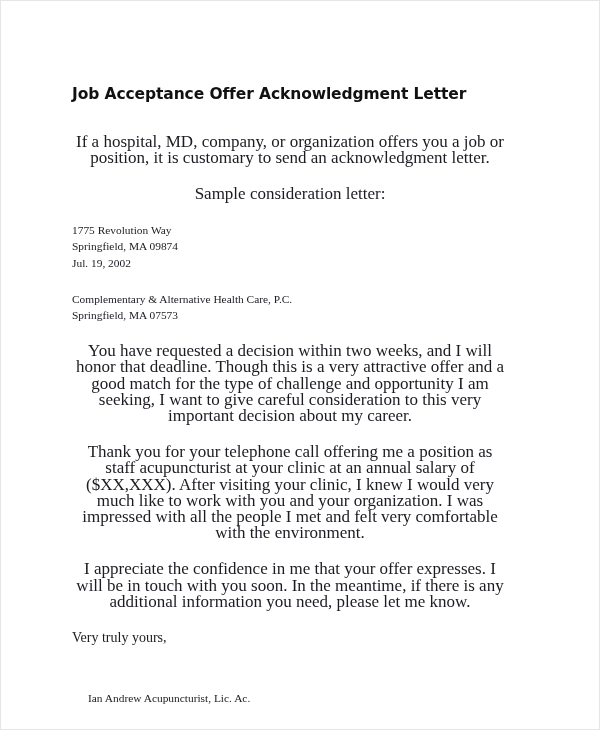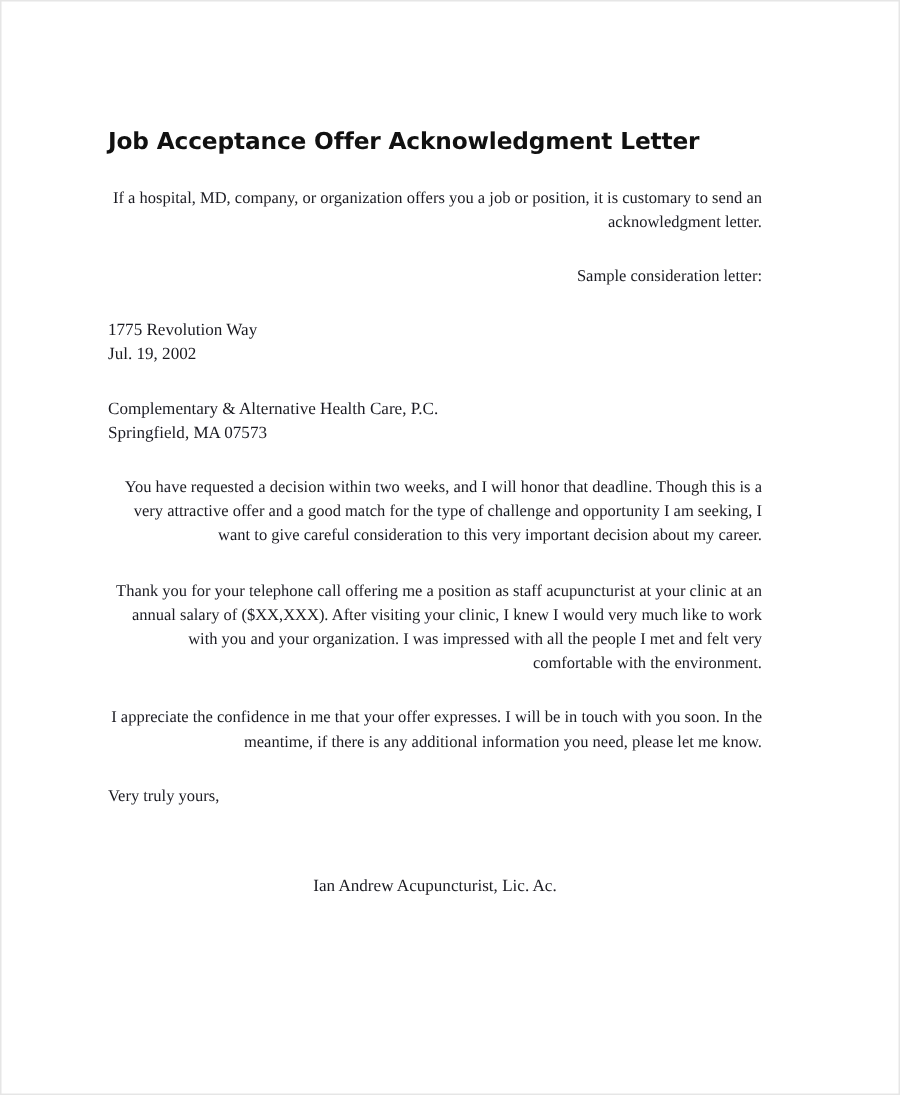--- a/index.html
+++ b/index.html
@@ -25,77 +25,77 @@
     top: 84px;
     width: 436px;
   }
 
   .doc-title {
     font-family: "DejaVu Sans", "Liberation Sans", sans-serif;
     font-weight: bold;
     font-size: 15.5px;
     letter-spacing: -0.1px;
     color: #111111;
-    margin: 0 0 20px 0;
+    margin: 0 0 30px 0;
     line-height: 1.2;
   }
 
   .para {
     font-family: "Liberation Serif", "DejaVu Serif", serif;
-    font-size: 11px;
+    font-size: 17px;
     line-height: 16.2px;
     color: #1b1b22;
     margin: 0 0 20px 0;
-    text-align: right;
+    text-align: center;
   }
 
   .block {
     font-family: "Liberation Serif", "DejaVu Serif", serif;
     font-size: 11.4px;
     line-height: 16.2px;
     color: #1b1b22;
     margin: 0 0 20px 0;
   }
 
   .block .line {
     display: block;
     white-space: pre;
   }
 
   .closing {
     font-family: "Liberation Serif", "DejaVu Serif", serif;
-    font-size: 11px;
+    font-size: 14px;
     line-height: 16.2px;
     color: #1b1b22;
     margin: 0 0 44px 0;
   }
 
   .signature-name {
     font-family: "Liberation Serif", "DejaVu Serif", serif;
     font-size: 11.4px;
     line-height: 16.2px;
     color: #1b1b22;
     margin: 16px;
-    text-align: center;
   }
 </style>
 </head>
 <body>
 
 <div class="page">
   <div class="letter-body">
 
     <h1 class="doc-title">Job Acceptance Offer Acknowledgment Letter</h1>
 
     <p class="para">If a hospital, MD, company, or organization offers you a job or position, it is customary to send an acknowledgment letter.</p>
 
     <p class="para">Sample consideration letter:</p>
 
     <div class="block">
       <span class="line">1775 Revolution Way</span>
+      <span class="line">Springfield, MA 09874</span>
       <span class="line">Jul. 19, 2002</span>
     </div>
 
     <div class="block">
       <span class="line">Complementary &amp; Alternative Health Care, P.C.</span>
       <span class="line">Springfield, MA 07573</span>
     </div>
 
 
     <p class="para">You have requested a decision within two weeks, and I will honor that deadline. Though this is a very attractive offer and a good match for the type of challenge and opportunity I am seeking, I want to give careful consideration to this very important decision about my career.</p>

